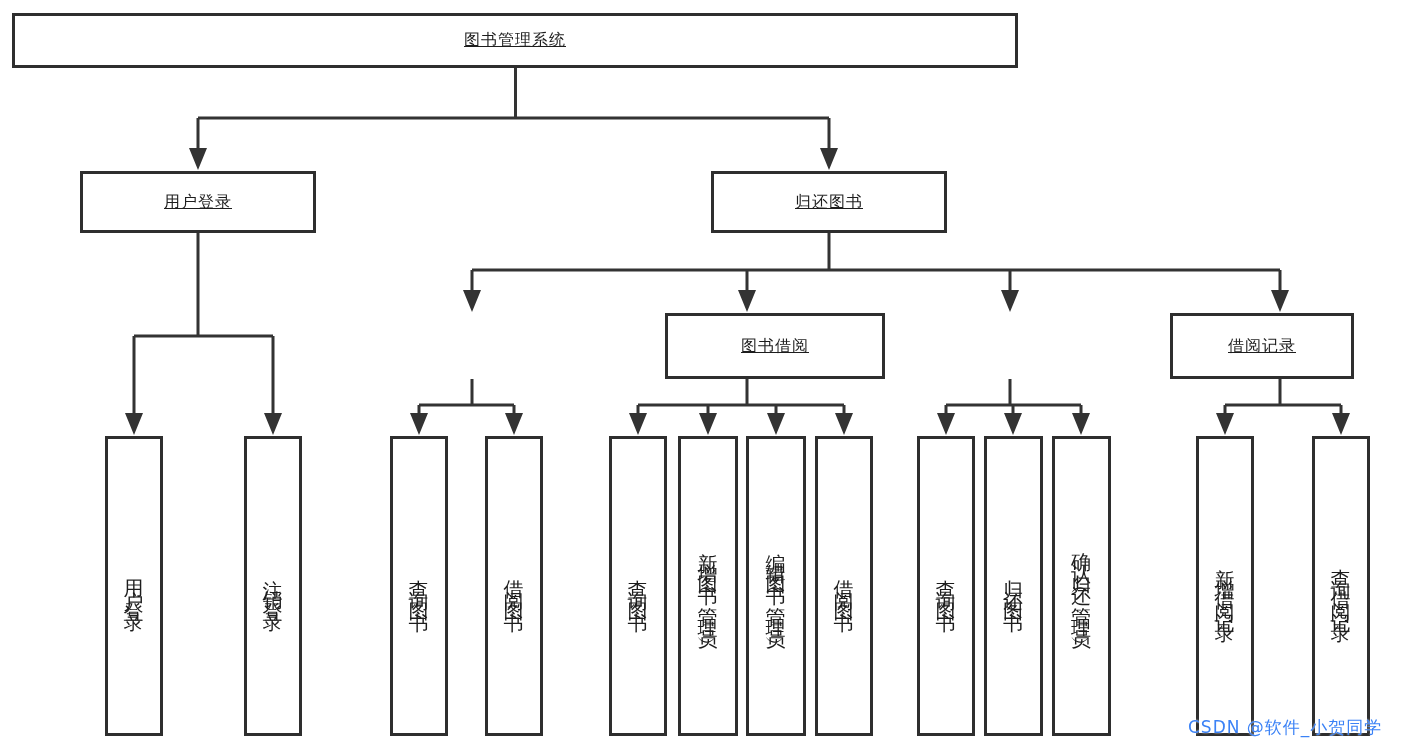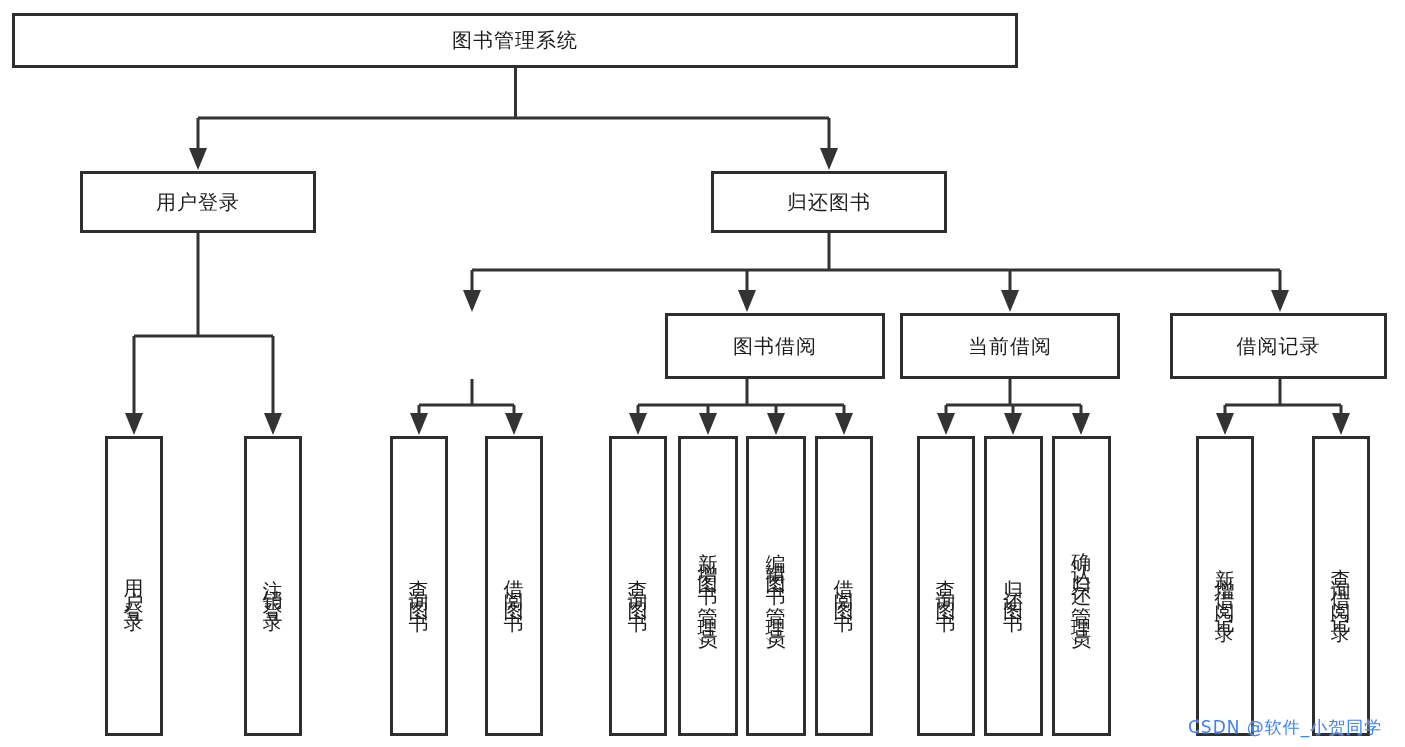--- a/index.html
+++ b/index.html
@@ -16,24 +16,25 @@
   .node {
     position: absolute;
     box-sizing: border-box;
     background: #ffffff;
     border: 3px solid #2e2e2e;
     display: flex;
     align-items: center;
     justify-content: center;
   }
   .hlabel {
-    font-size: 20px;
+    font-size: 16px;
     letter-spacing: 1px;
     color: #1d1d1d;
     white-space: nowrap;
+    text-decoration: underline;
   }
   .leaf { top: 436px; height: 300px; }
   .vlabel {
     writing-mode: vertical-rl;
     font-size: 20px;
     letter-spacing: 11px;
     line-height: 1;
     color: #1d1d1d;
   }
   .lvl2 { top: 171px; height: 62px; }
@@ -81,24 +82,21 @@
   <div class="node lvl2" style="left:80px;width:236px">
     <span class="hlabel">用户登录</span>
   </div>
   <div class="node lvl2" style="left:711px;width:236px">
     <span class="hlabel">归还图书</span>
   </div>
 
   <div class="node lvl3" style="left:665px;width:220px">
     <span class="hlabel">图书借阅</span>
   </div>
-  <div class="node lvl3" style="left:900px;width:220px">
-    <span class="hlabel">当前借阅</span>
-  </div>
-  <div class="node lvl3" style="left:1170px;width:217px">
+  <div class="node lvl3" style="left:1170px;width:184px">
     <span class="hlabel">借阅记录</span>
   </div>
 
   <div class="node leaf" style="left:105px;width:58px">
     <span class="vlabel">用户登录</span>
   </div>
   <div class="node leaf" style="left:244px;width:58px">
     <span class="vlabel">注销登录</span>
   </div>
 

